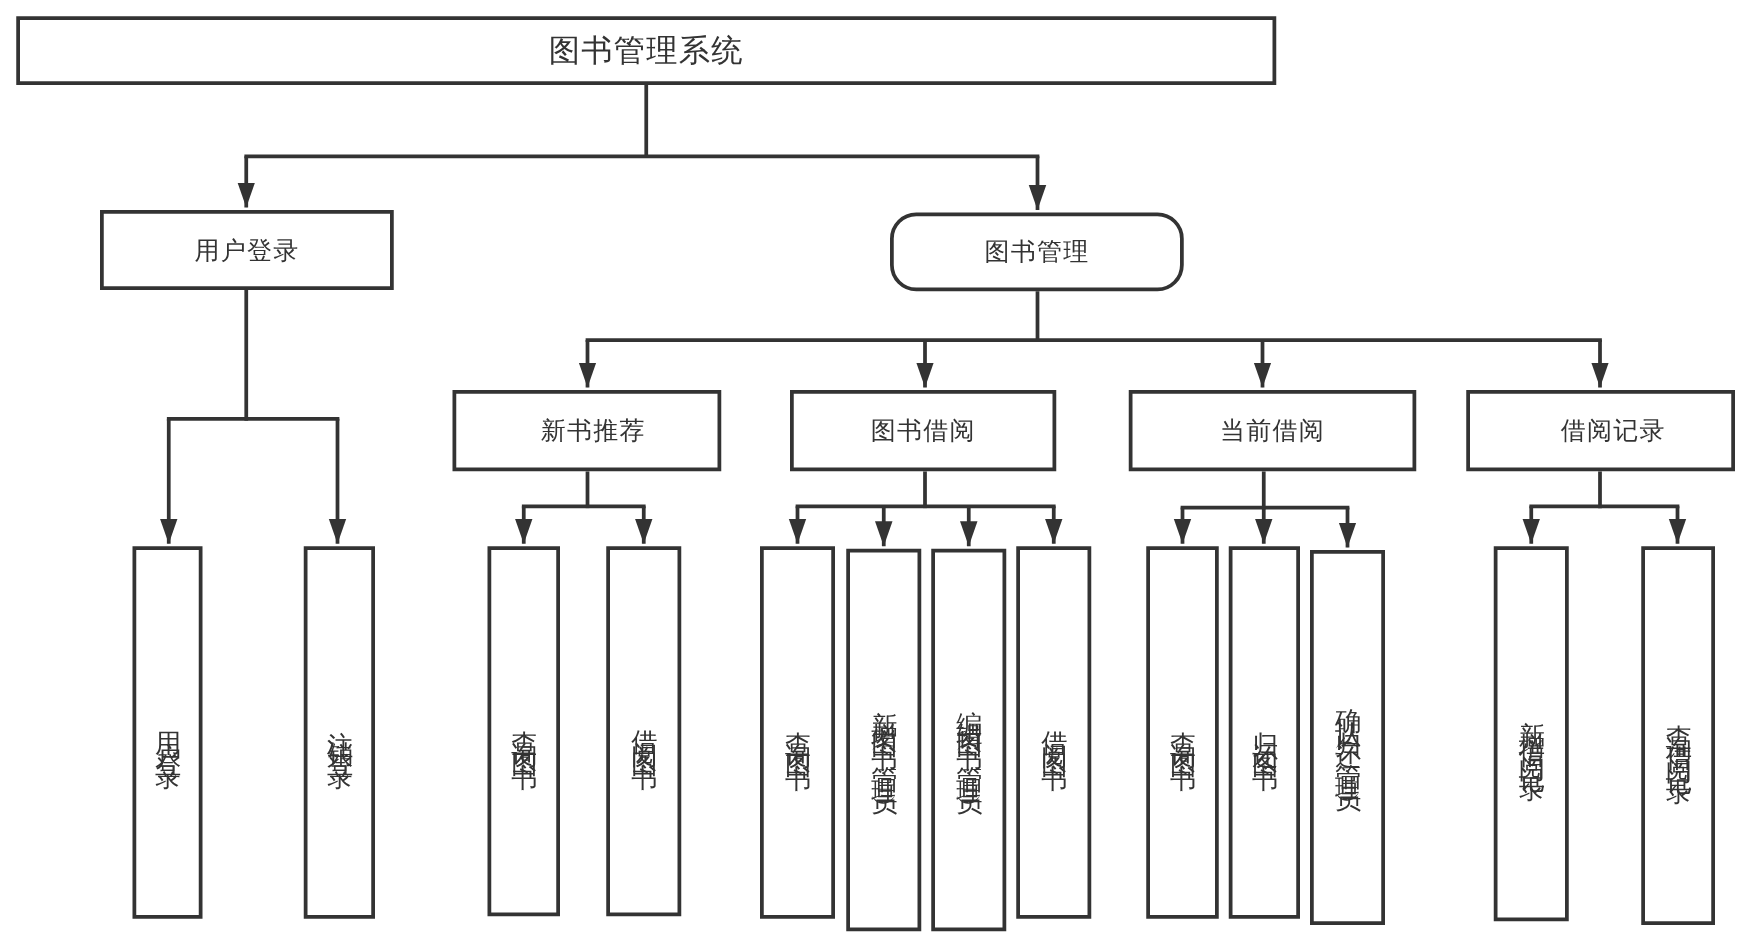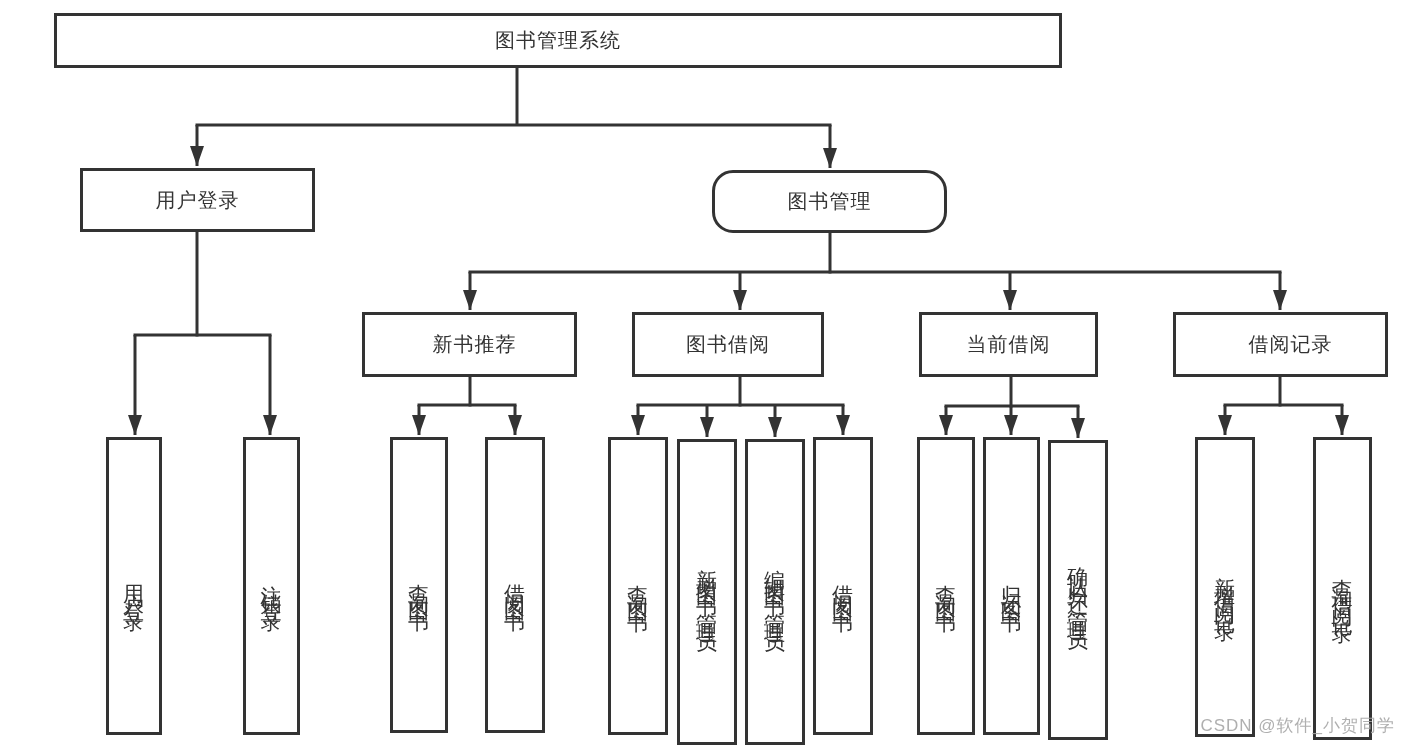--- a/index.html
+++ b/index.html
@@ -7,21 +7,21 @@
     position:relative;width:1405px;height:747px;background:#ffffff;overflow:hidden;
     font-family:"Liberation Sans",sans-serif;
   }
   .wires{position:absolute;left:0;top:0;z-index:1;}
   .box{
     position:absolute;box-sizing:border-box;z-index:2;
     border:3px solid #333333;background:#ffffff;color:#333333;
     display:flex;align-items:center;justify-content:center;
     font-size:20px;letter-spacing:1px;text-align:center;
   }
-  .root{font-size:20px;margin-left:41px;}
+  .root{font-size:25px;}
   .v{
     writing-mode:vertical-rl;text-orientation:mixed;
     font-size:21px;letter-spacing:9px;line-height:1;
   }
   .watermark{
     position:absolute;right:10px;bottom:10px;z-index:5;
     font-size:17px;color:rgba(168,168,168,0.92);letter-spacing:1px;
     white-space:nowrap;
   }
 </style>
@@ -79,36 +79,35 @@
       <line x1="1342" y1="405" x2="1342" y2="435" marker-end="url(#arr)"></line>
     </g>
   </svg>
 
   <div class="box root" style="left:13px;top:13px;width:1008px;height:55px;">图书管理系统</div>
 
   <div class="box" style="left:80px;top:168px;width:235px;height:64px;">用户登录</div>
   <div class="box" style="left:712px;top:170px;width:235px;height:63px;border-radius:21px;">图书管理</div>
 
   <div class="box" style="left:362px;top:312px;width:215px;height:65px;padding-left:10px;">新书推荐</div>
-  <div class="box" style="left:632px;top:312px;width:192px;height:65px;">图书借阅</div>
-  <div class="box" style="left:903px;top:312px;width:179px;height:65px;margin-left:16px;">当前借阅</div>
+  <div class="box" style="left:632px;top:312px;width:213px;height:65px;">图书借阅</div>
+  <div class="box" style="left:903px;top:312px;width:230px;height:65px;">当前借阅</div>
   <div class="box" style="left:1173px;top:312px;width:215px;height:65px;padding-left:20px;">借阅记录</div>
 
   <div class="box v" style="left:106px;top:437px;width:56px;height:298px;">用户登录</div>
   <div class="box v" style="left:243px;top:437px;width:57px;height:298px;">注销登录</div>
 
   <div class="box v" style="left:390px;top:437px;width:58px;height:296px;">查询图书</div>
   <div class="box v" style="left:485px;top:437px;width:60px;height:296px;">借阅图书</div>
 
   <div class="box v" style="left:608px;top:437px;width:60px;height:298px;">查询图书</div>
   <div class="box v" style="left:677px;top:439px;width:60px;height:306px;">新增图书（管理员）</div>
   <div class="box v" style="left:745px;top:439px;width:60px;height:306px;">编辑图书（管理员）</div>
   <div class="box v" style="left:813px;top:437px;width:60px;height:298px;">借阅图书</div>
 
   <div class="box v" style="left:917px;top:437px;width:58px;height:298px;">查询图书</div>
   <div class="box v" style="left:983px;top:437px;width:57px;height:298px;">归还图书</div>
   <div class="box v" style="left:1048px;top:440px;width:60px;height:300px;">确认归还（管理员）</div>
 
   <div class="box v" style="left:1195px;top:437px;width:60px;height:300px;">新增借阅记录</div>
   <div class="box v" style="left:1313px;top:437px;width:59px;height:303px;">查询借阅记录</div>
 
-  <div class="watermark">CSDN @软件_小贺同学</div>
 </div>
 
 </body></html>

